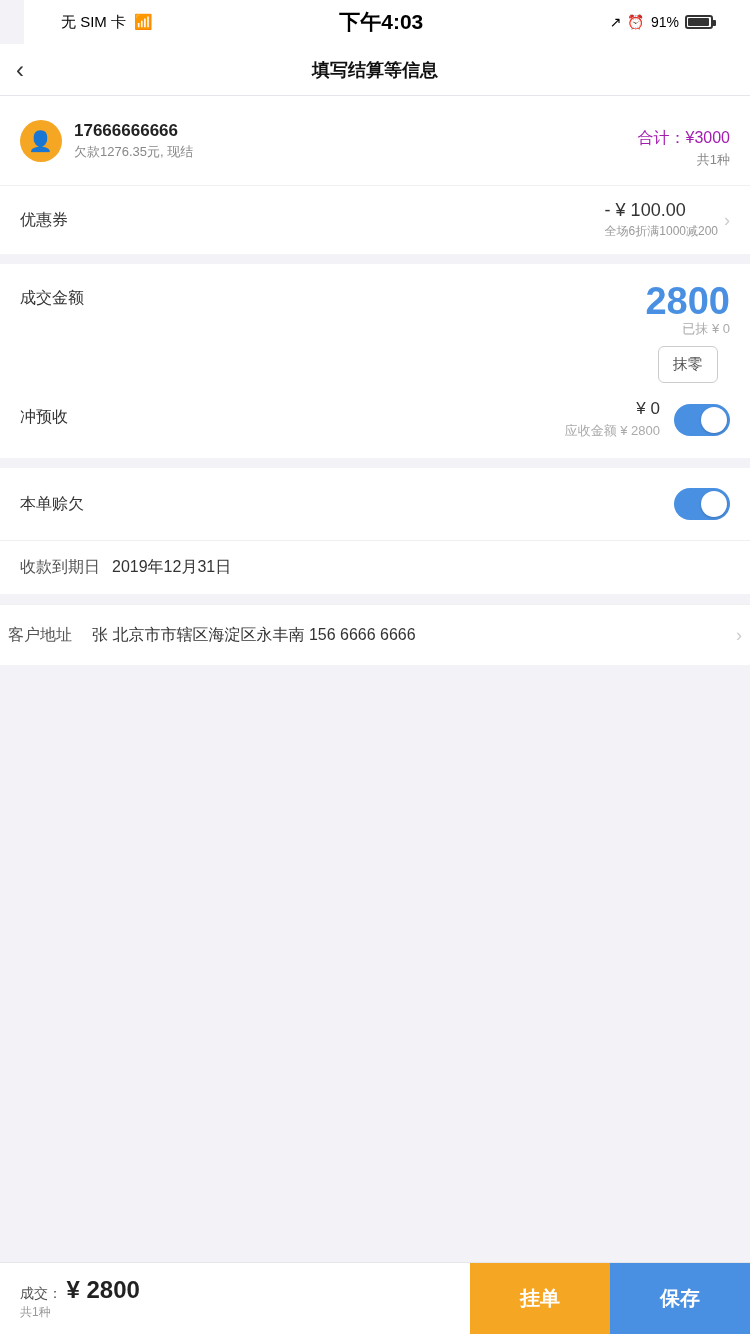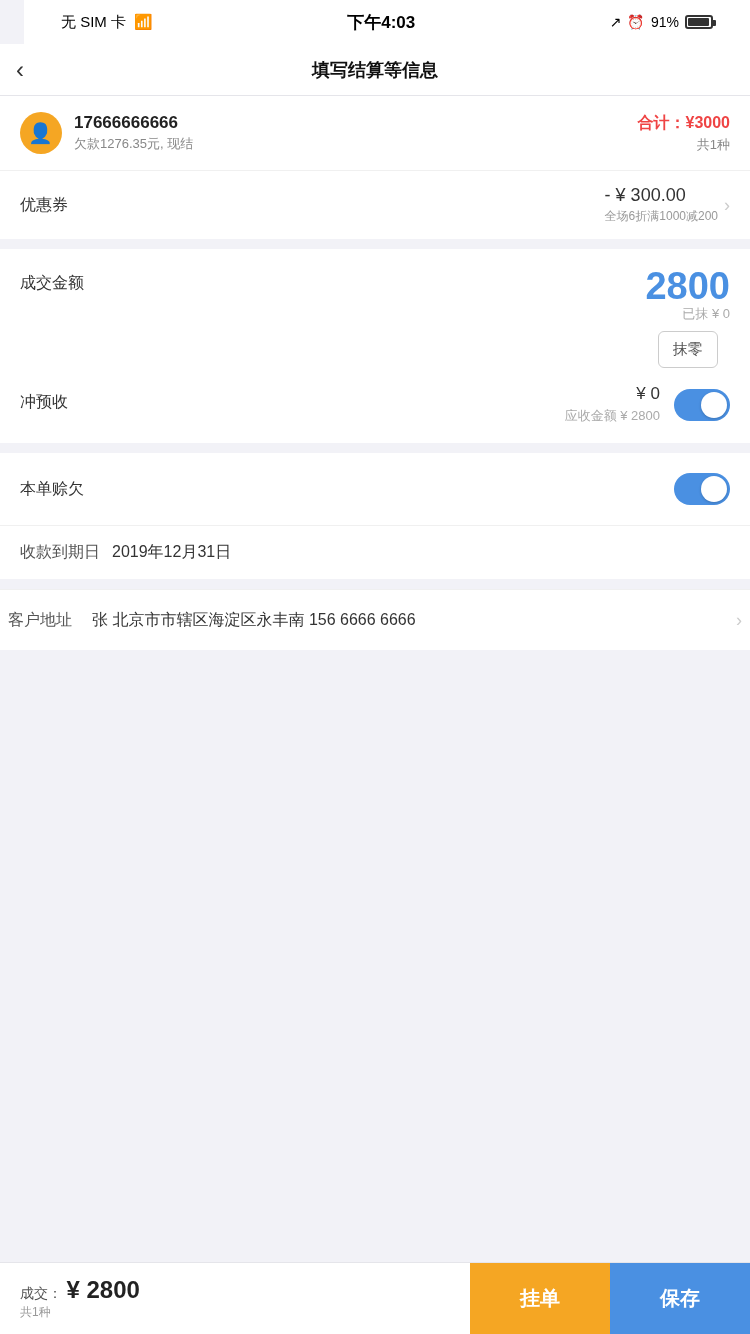--- a/index.html
+++ b/index.html
@@ -19,21 +19,21 @@
       height: 44px;
       display: flex;
       align-items: center;
       justify-content: space-between;
       padding: 0 37px;
       font-size: 15px;
       font-weight: 500;
       margin-left: 24px;
     }
     .status-left { display: flex; align-items: center; gap: 8px; }
-    .status-center { font-size: 17px; font-weight: 600; }
+    .status-center { font-size: 21px; font-weight: 600; }
     .status-right { display: flex; align-items: center; gap: 6px; font-size: 14px; }
 
     
     .nav-bar {
       background: #fff;
       height: 52px;
       display: flex;
       align-items: center;
       justify-content: center;
       position: relative;
@@ -88,22 +88,23 @@
       color: #222;
     }
     .user-info-sub {
       font-size: 13px;
       color: #888;
       margin-top: 2px;
     }
     .user-right { text-align: right; }
     .user-total {
       font-size: 16px;
-      color: #ef4444;
-      font-weight: 700;
+      color: #a21caf;
+      font-weight: 400;
+      margin-top: 16px;
     }
     .user-count {
       font-size: 13px;
       color: #888;
       margin-top: 2px;
     }
 
     
     .coupon-row {
       display: flex;
@@ -424,21 +425,21 @@
       <div class="user-right">
         <div class="user-total">合计：¥3000</div>
         <div class="user-count">共1种</div>
       </div>
     </div>
 
     <div class="coupon-row">
       <span class="coupon-label">优惠券</span>
       <div class="coupon-right">
         <div>
-          <div class="coupon-value">- ¥ 300.00</div>
+          <div class="coupon-value">- ¥ 100.00</div>
           <div class="coupon-desc">全场6折满1000减200</div>
         </div>
         <span class="chevron-right">›</span>
       </div>
     </div>
   </div>
 
   <div class="card">
     <div class="amount-row">
       <span class="amount-label">成交金额</span>

